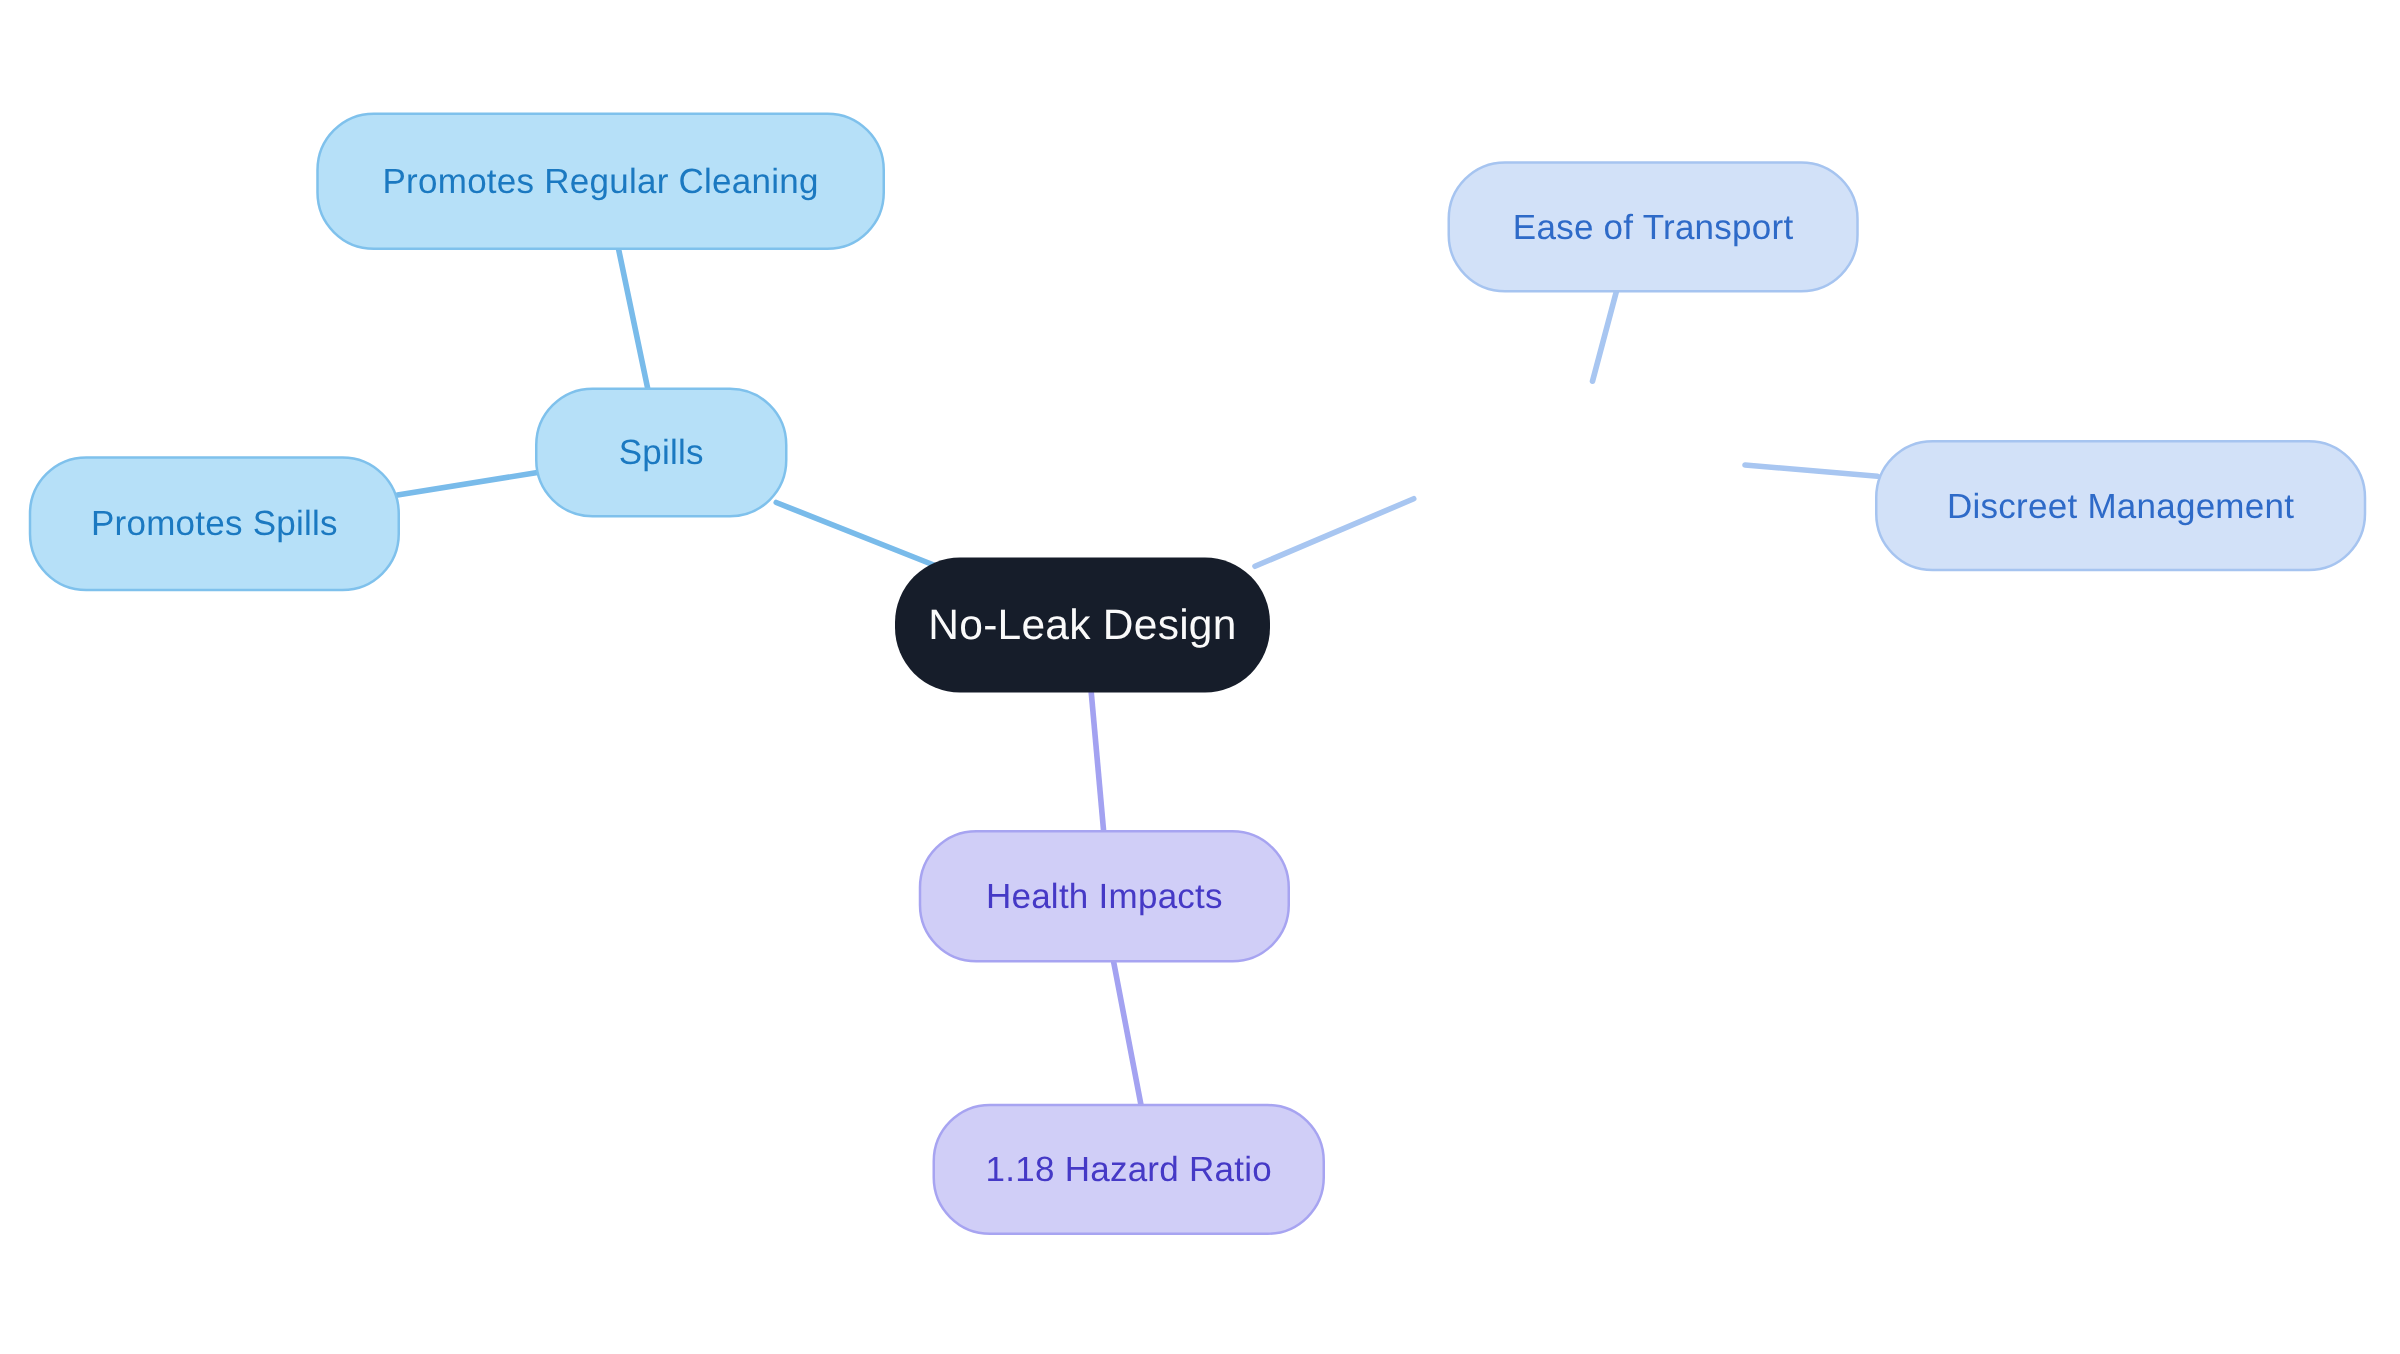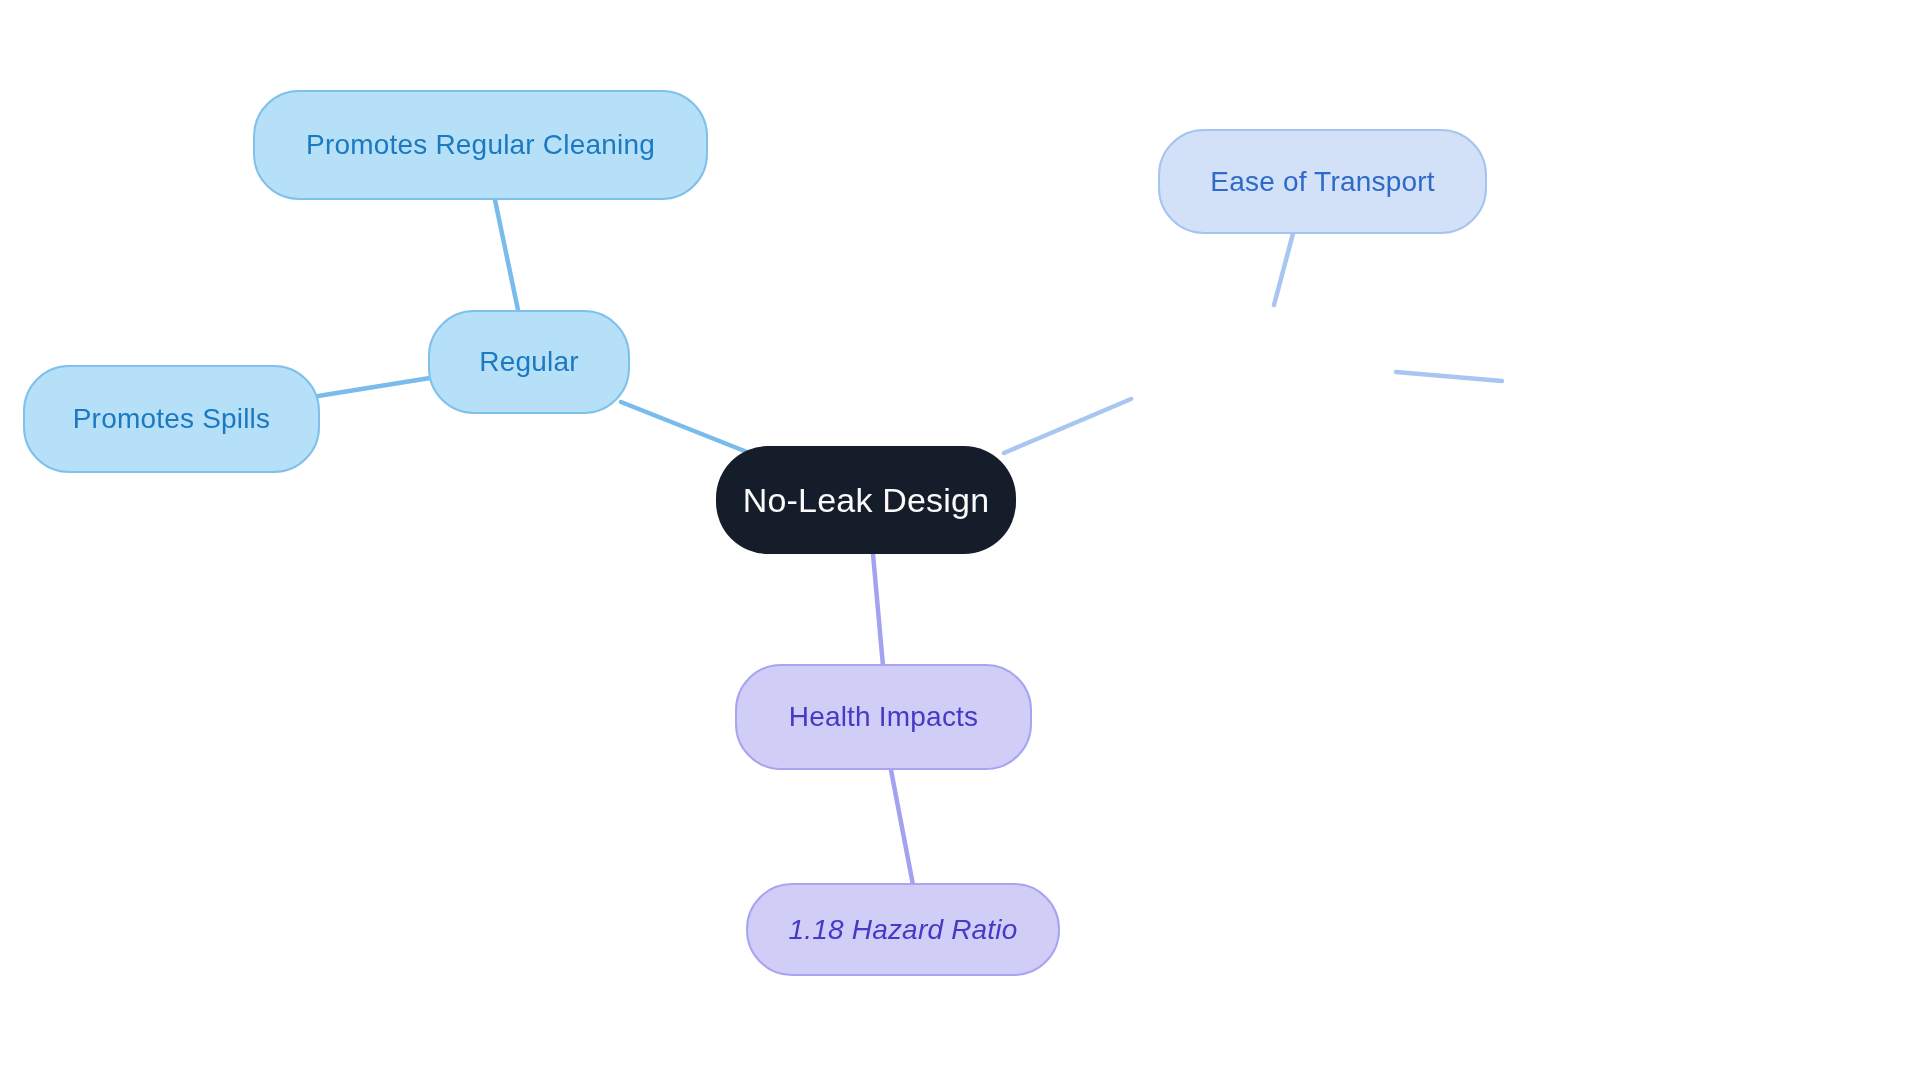--- a/index.html
+++ b/index.html
@@ -60,21 +60,21 @@
     color: #fafafa;
     font-size: 34px;
   }
   .node-hygiene     { left: 428px;  top: 310px; width: 202px; height: 104px; }
   .node-promotes    { left: 253px;  top: 90px;  width: 455px; height: 110px; }
   .node-prevents    { left: 23px;   top: 365px; width: 297px; height: 108px; }
   .node-convenience { left: 1117px; top: 303px; width: 276px; height: 107px; }
   .node-ease        { left: 1158px; top: 90px;  width: 329px; height: 105px; margin-top: 39px; }
   .node-discreet    { left: 1500px; top: 352px; width: 393px; height: 105px; }
   .node-health      { left: 735px;  top: 664px; width: 297px; height: 106px; }
-  .node-hazard      { left: 746px;  top: 883px; width: 314px; height: 93px; font-style: italic; }
+  .node-hazard      { left: 746px;  top: 883px; width: 314px; height: 105px; }
   .node-label { pointer-events: none; text-align: right; }
 </style>
 </head>
 <body>
 
 <div id="canvas">
 
   <svg id="edges-layer" width="1920" height="1083" viewBox="0 0 1920 1083" xmlns="http://www.w3.org/2000/svg">
     <line x1="495" y1="200" x2="518" y2="310" stroke="#79bbea" stroke-width="4.5" stroke-linecap="round"></line>
     <line x1="318" y1="396" x2="430" y2="378" stroke="#79bbea" stroke-width="4.5" stroke-linecap="round"></line>
@@ -88,28 +88,31 @@
 
   <div class="node node-promotes family-sky">
     <span class="node-label">Promotes Regular Cleaning</span>
   </div>
 
   <div class="node node-prevents family-sky">
     <span class="node-label">Promotes Spills</span>
   </div>
 
   <div class="node node-hygiene family-sky">
-    <span class="node-label">Regular</span>
+    <span class="node-label">Spills</span>
   </div>
 
   <div class="node node-ease family-peri">
     <span class="node-label">Ease of Transport</span>
   </div>
 
 
+  <div class="node node-discreet family-peri">
+    <span class="node-label">Discreet Management</span>
+  </div>
 
   <div class="node node-root">
     <span class="node-label">No-Leak Design</span>
   </div>
 
   <div class="node node-health family-lav">
     <span class="node-label">Health Impacts</span>
   </div>
 
   <div class="node node-hazard family-lav">

